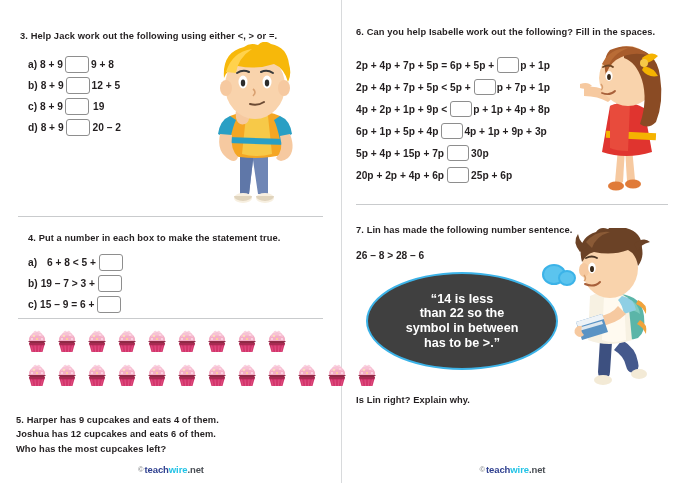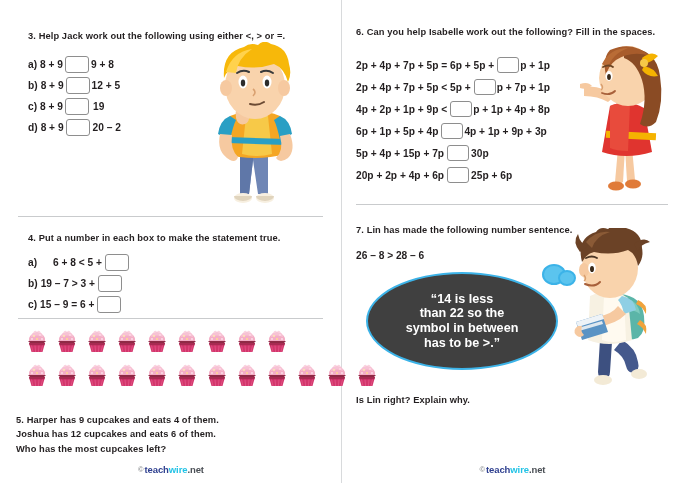--- a/index.html
+++ b/index.html
@@ -48,21 +48,21 @@
   .cupcake-row{display:flex;}
   .cupcake{width:30px;height:28px;position:relative;flex:0 0 auto;}
 </style>
 </head>
 <body>
 
 <div class="sheet">
 
   <div class="page page-left">
 
-    <div style="position:absolute;left:28px;top:30px;width:290px;">
+    <div style="position:absolute;left:20px;top:30px;width:290px;">
       <div class="qtext">3. Help Jack work out the following using either &lt;, &gt; or =.</div>
     </div>
 
     <div style="position:absolute;left:28px;top:54px;">
       <div class="eqline" style="height:21px;">
         <span class="seg">a)</span>
         <span class="seg" style="margin-left:3px;">8 + 9</span>
         <span class="ansbox" style="margin:0 2px;"></span>
         <span class="seg">9 + 8</span>
       </div>
@@ -128,21 +128,21 @@
 
     <div class="rule" style="position:absolute;left:18px;top:216px;width:305px;"></div>
 
     <div style="position:absolute;left:28px;top:232px;width:290px;">
       <div class="qtext">4. Put a number in each box to make the statement true.</div>
     </div>
 
     <div style="position:absolute;left:28px;top:252px;">
       <div class="eqline" style="height:21px;">
         <span class="seg">a)</span>
-        <span class="seg" style="margin-left:16px;">6 + 8 &lt; 5 +</span>
+        <span class="seg" style="margin-left:10px;">6 + 8 &lt; 5 +</span>
         <span class="ansbox" style="margin-left:3px;"></span>
       </div>
       <div class="eqline" style="height:21px;">
         <span class="seg">b)</span>
         <span class="seg" style="margin-left:3px;">19 – 7 &gt; 3 +</span>
         <span class="ansbox" style="margin-left:3px;"></span>
       </div>
       <div class="eqline" style="height:21px;">
         <span class="seg">c)</span>
         <span class="seg" style="margin-left:3px;">15 – 9 = 6 +</span>

